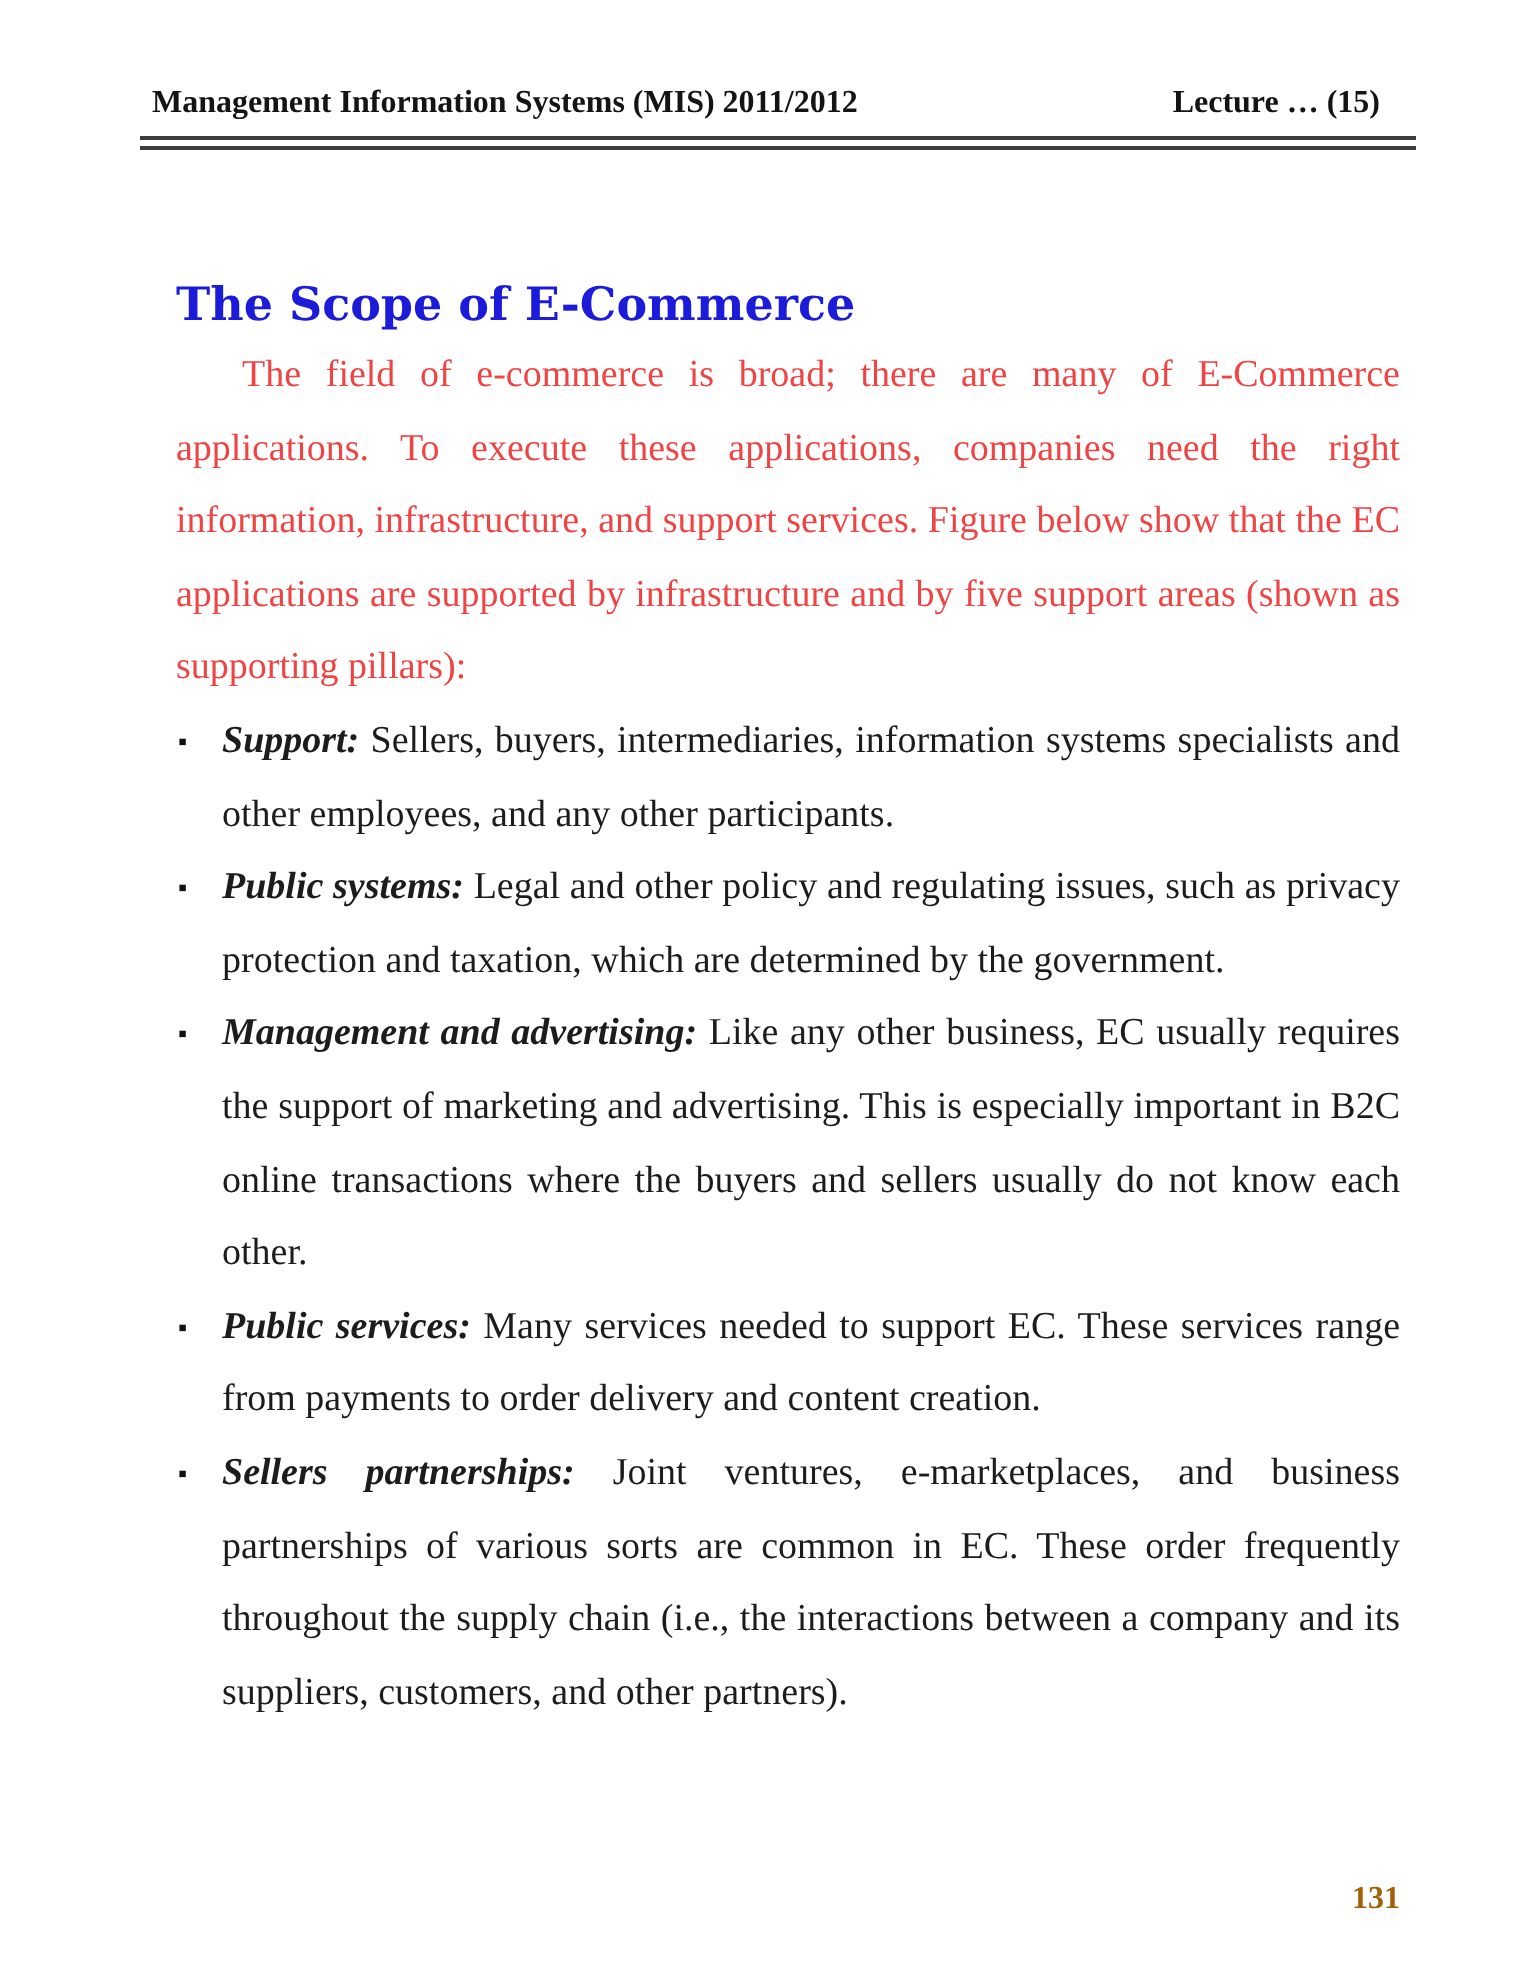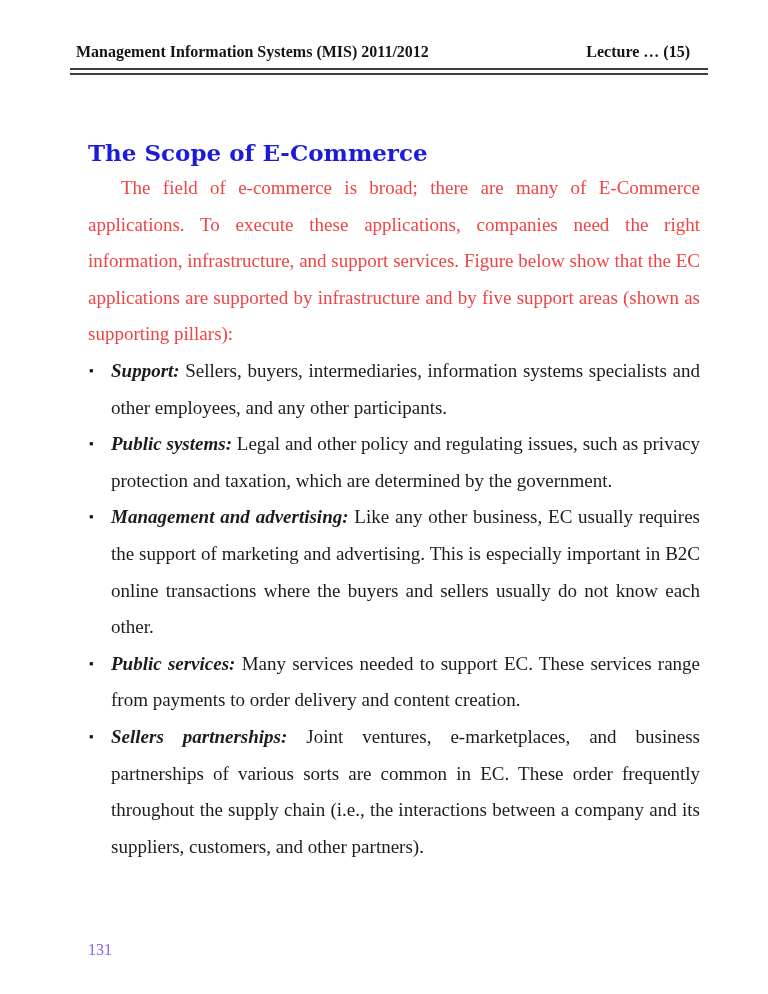--- a/index.html
+++ b/index.html
@@ -93,24 +93,24 @@
     font-weight: bold;
     font-style: italic;
   }
 
   
   .footer {
     position: absolute;
     left: 88px;
     top: 941px;
     width: 612px;
-    text-align: left;
-    font-weight: normal;
+    text-align: right;
+    font-weight: bold;
     font-size: 16px;
-    color: #8b5cf6;
+    color: #a16207;
   }
 </style>
 </head>
 <body>
 
 <div class="page">
 
   <div class="header-row">
     <span>Management Information Systems (MIS) 2011/2012</span>
     <span>Lecture … (15)</span>

